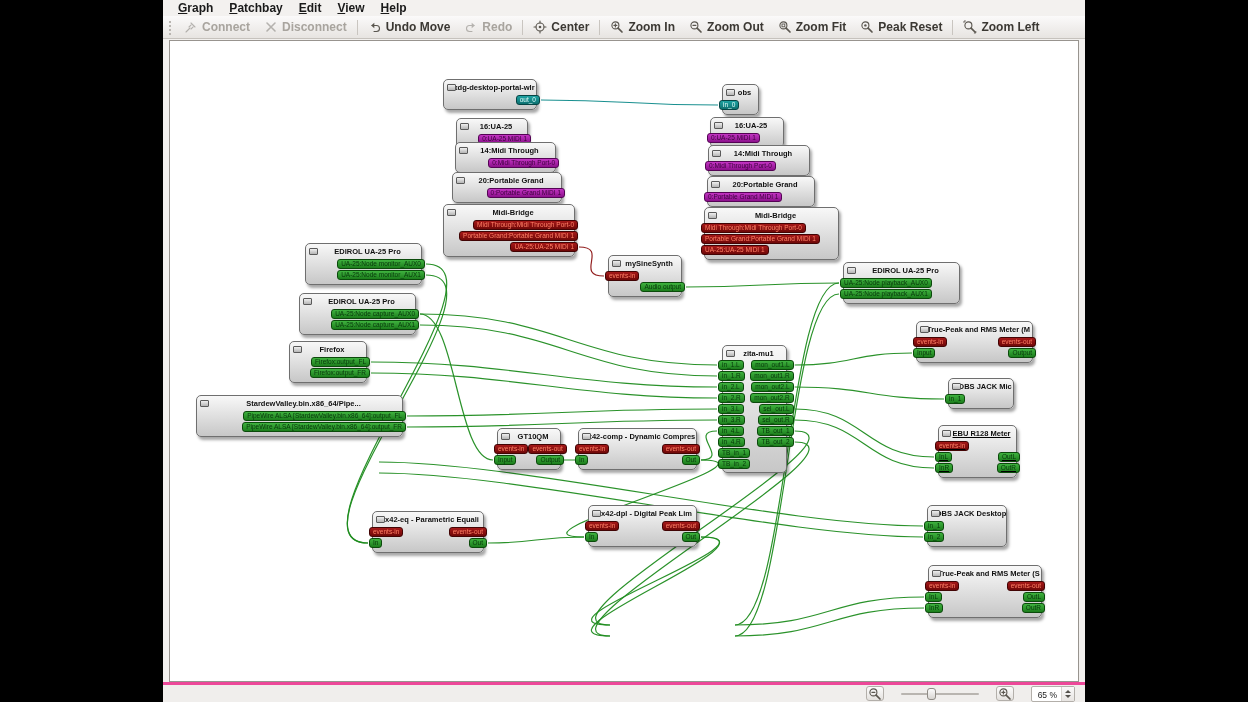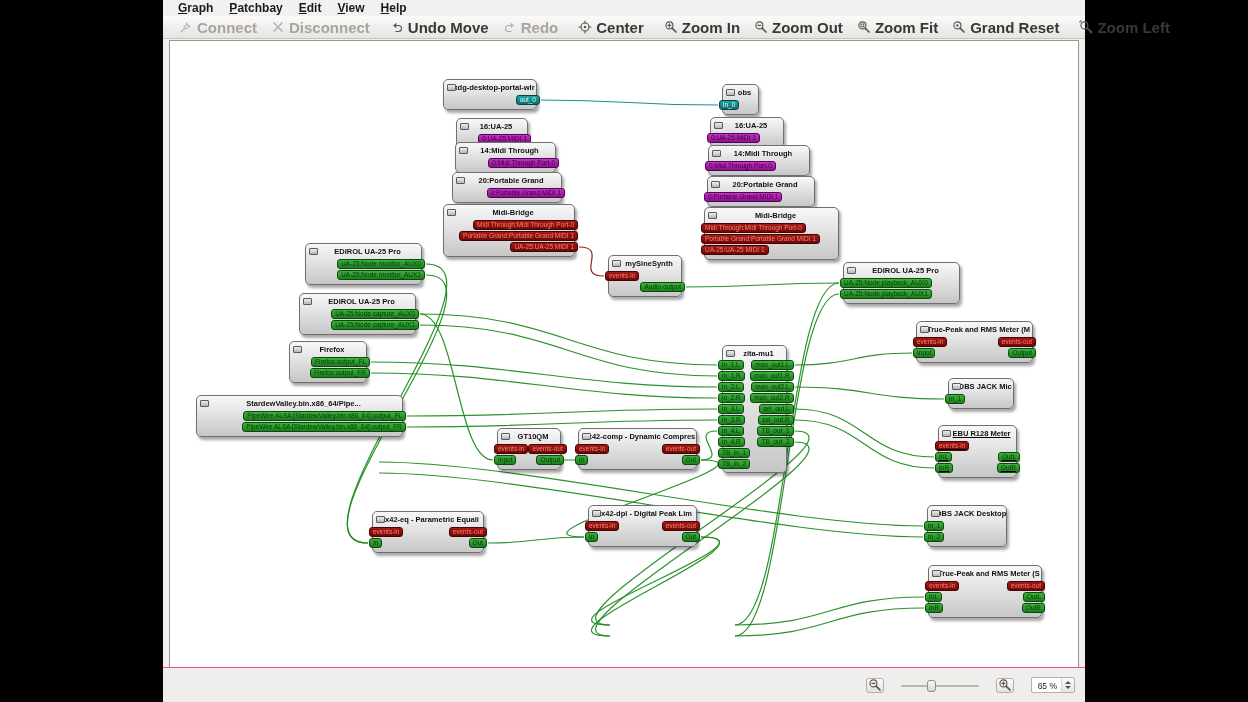--- a/index.html
+++ b/index.html
@@ -9,21 +9,21 @@
   
   #menubar { height:16px; background:#f3f1ef; display:flex; align-items:center; padding-left:8px; gap:2px; }
   .menu-item { display:inline-block; font-size:12px; font-weight:600; color:#1a1a1a; padding:1px 7px; cursor:default; }
   .menu-item::first-letter { text-decoration:underline; }
 
   
   #toolbar { height:23px; background:linear-gradient(#fbfafa,#e7e4e1); border-bottom:1px solid #c6c2bd; display:flex; align-items:center; padding:0 4px; }
   .grip { width:5px; height:15px; margin:0 4px 0 1px;
     background-image:radial-gradient(circle at 2px 2px, #b9b5b0 1px, transparent 1.2px);
     background-size:4px 4px; }
-  .tbtn { display:flex; align-items:center; gap:4px; font-size:15px; font-weight:600; color:#3b3833; padding:2px 7px; border-radius:3px; white-space:nowrap; }
+  .tbtn { display:flex; align-items:center; gap:4px; font-size:12px; font-weight:600; color:#3b3833; padding:2px 7px; border-radius:3px; white-space:nowrap; }
   .tbtn.disabled { color:#a8a49e; }
   .tbtn.disabled svg { opacity:.4; }
   .tsep { width:1px; height:15px; background:#c9c5c0; margin:0 3px; }
   .ticon { width:14px; height:14px; display:inline-block; }
 
   
   #canvas-frame { position:absolute; left:6px; right:6px; top:40px; bottom:20px; border:1px solid #989younger490;
     border:1px solid #98948f; background:#fff; overflow:hidden; }
   #canvas { position:absolute; inset:0; }
   #edges { position:absolute; inset:0; z-index:0; pointer-events:none; }
@@ -40,21 +40,21 @@
   .col.right { align-items:flex-end; }
   .col.right .port { margin-right:-5px; }
   .col.left .port { margin-left:-5px; align-self:flex-start; }
 
   .port.a { background:linear-gradient(#3fb23f,#1c7e1c); border-color:#0b4a0b; color:#07380b; }
   .port.m { background:linear-gradient(#c334c3,#8c118c); border-color:#540354; color:#3d003d; }
   .port.e { background:linear-gradient(#a51818,#6f0808); border-color:#420404; color:#ff8066; }
   .port.v { background:linear-gradient(#1ea3a3,#0e7070); border-color:#064545; color:#e2fdfb; }
 
   
-  #statusbar { position:absolute; left:0; right:0; bottom:0; height:35px; background:#f0eeec; border-top:1px solid #ec4899; display:flex; align-items:center; justify-content:flex-end; gap:17px; padding-right:10px; }
+  #statusbar { position:absolute; left:0; right:0; bottom:0; height:20px; background:#f0eeec; border-top:3px solid #ec4899; display:flex; align-items:center; justify-content:flex-end; gap:17px; padding-right:10px; }
   .zoombtn { width:18px; height:15px; border:1px solid #b3afaa; border-radius:3px; background:linear-gradient(#fdfdfd,#e4e1de); display:flex; align-items:center; justify-content:center; }
   #zoom-slider { position:relative; width:78px; height:15px; }
   #zoom-slider .track { position:absolute; left:0; right:0; top:7px; height:2px; background:#b9b5b0; border-radius:1px; }
   #zoom-slider .handle { position:absolute; left:26px; top:2px; width:9px; height:12px; border:1px solid #8f8b85; border-radius:3px; background:linear-gradient(#fcfcfc,#d8d5d1); }
   #zoom-spin { display:flex; align-items:stretch; height:16px; border:1px solid #b3afaa; border-radius:2px; background:#fff; }
   #zoom-spin .val { font-size:8.5px; color:#222; padding:3px 4px 0 6px; }
   #zoom-spin .arrows { display:flex; flex-direction:column; justify-content:center; gap:2px; padding:0 3px; border-left:1px solid #d6d3cf; background:linear-gradient(#fafafa,#e8e5e2); }
   #zoom-spin .arrows i { width:0; height:0; border-left:3px solid transparent; border-right:3px solid transparent; }
   #zoom-spin .arrows i.up { border-bottom:3px solid #55524d; }
   #zoom-spin .arrows i.dn { border-top:3px solid #55524d; }
@@ -134,21 +134,21 @@
             <rect x="4" y="4" width="2.8" height="2.8" stroke-width="0.9"></rect>
           </svg></span>
         <span>Zoom Fit</span>
       </div>
       <div class="tbtn">
         <span class="ticon"><svg viewBox="0 0 14 14" stroke="#5a564f" stroke-width="1.1" fill="none" stroke-linecap="round">
             <circle cx="5.4" cy="5.4" r="3.5"></circle>
             <path d="M8.1 8.1L12 12" stroke-width="1.7"></path>
             <circle cx="5.4" cy="5.4" r="1.2" fill="#5a564f" stroke="none"></circle>
           </svg></span>
-        <span>Grand Reset</span>
+        <span>Peak Reset</span>
       </div>
       <div class="tsep"></div>
       <div class="tbtn">
         <span class="ticon"><svg viewBox="0 0 14 14" stroke="#5a564f" stroke-width="1.1" fill="none" stroke-linecap="round">
             <circle cx="5.4" cy="5.4" r="3.5"></circle>
             <path d="M8.1 8.1L12 12" stroke-width="1.7"></path>
             <path d="M1 2.5V1h1.5M12.8 11.5V13h-1.5" stroke-width="0.9"></path>
           </svg></span>
         <span>Zoom Left</span>
       </div>

